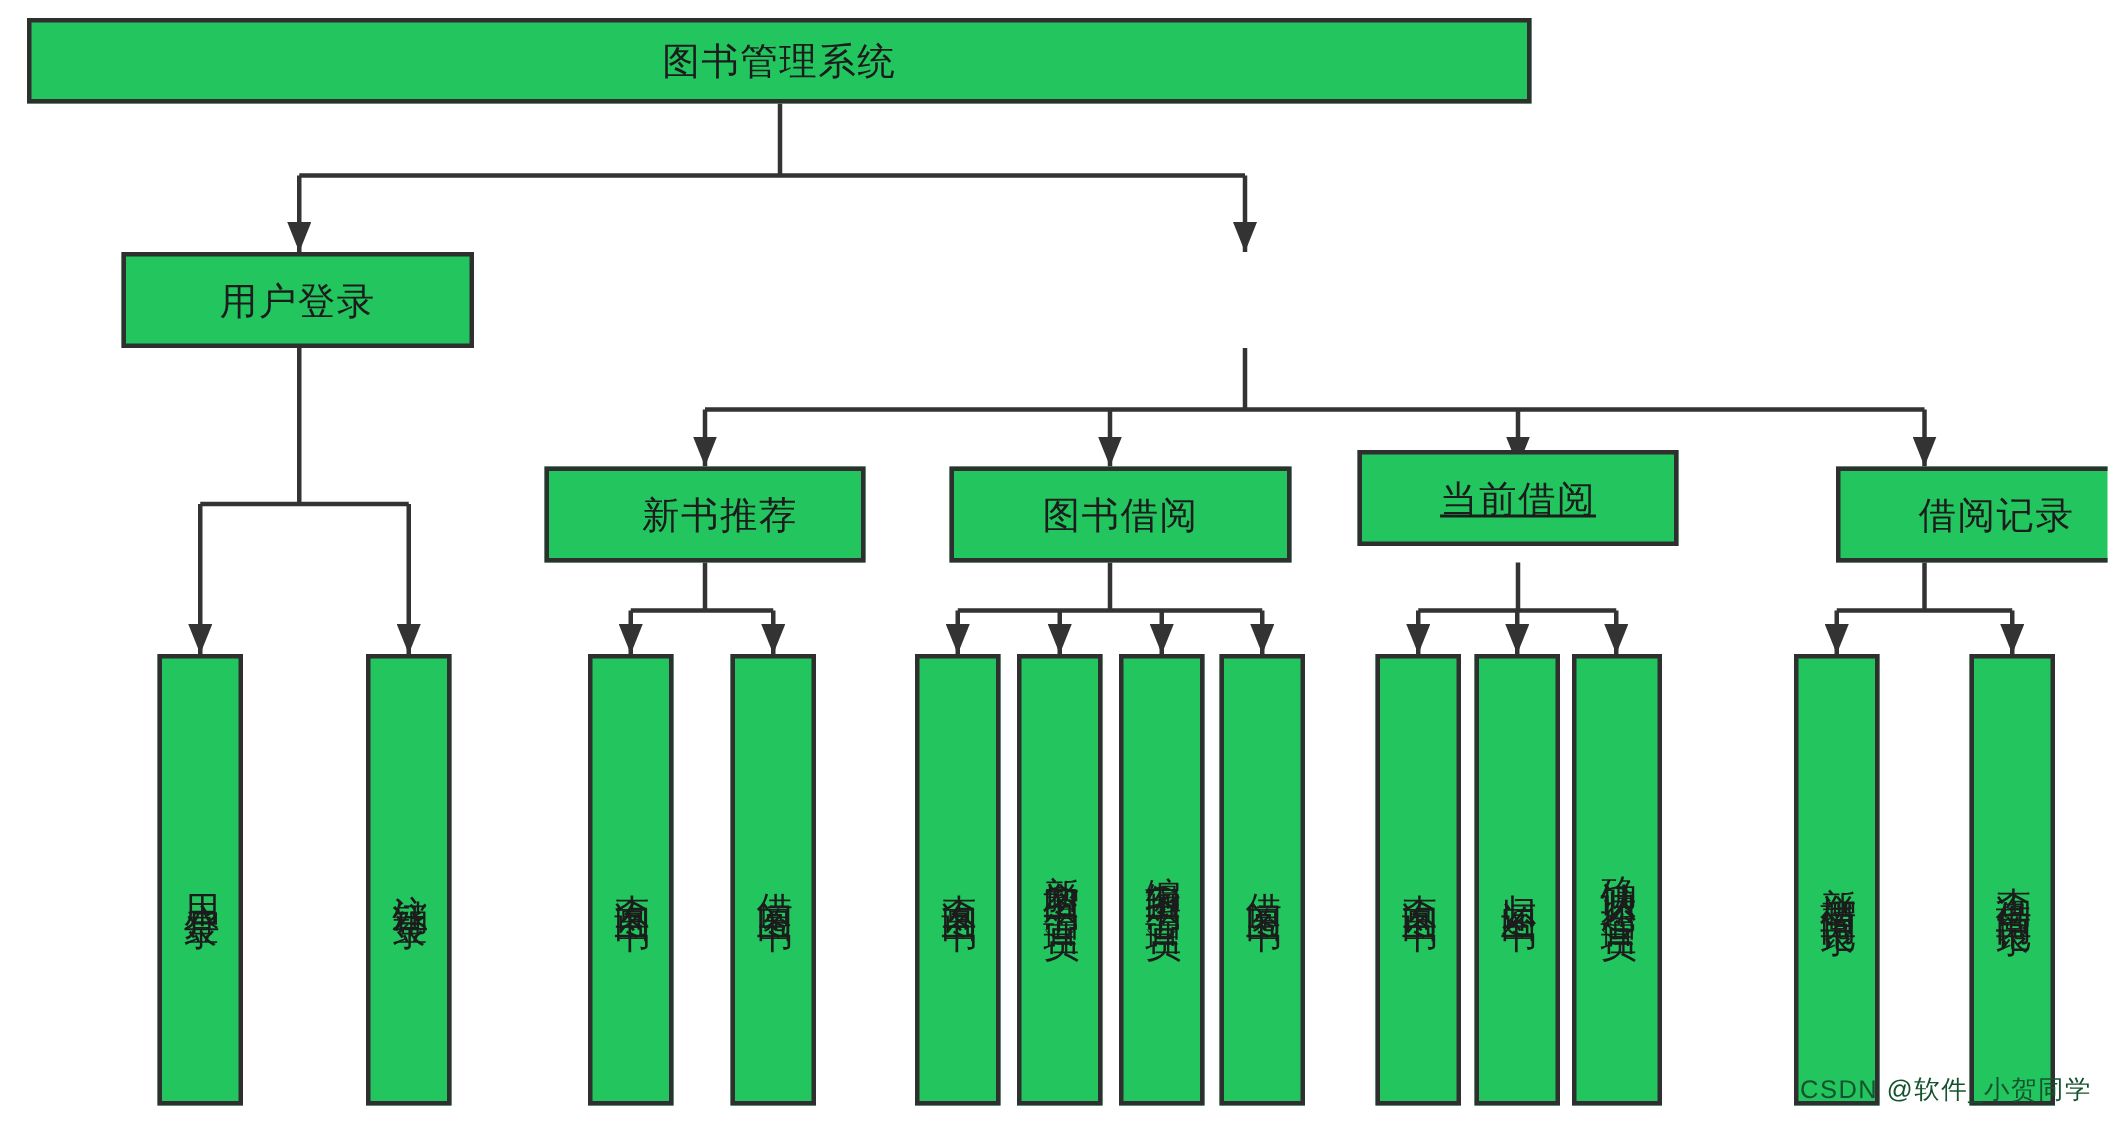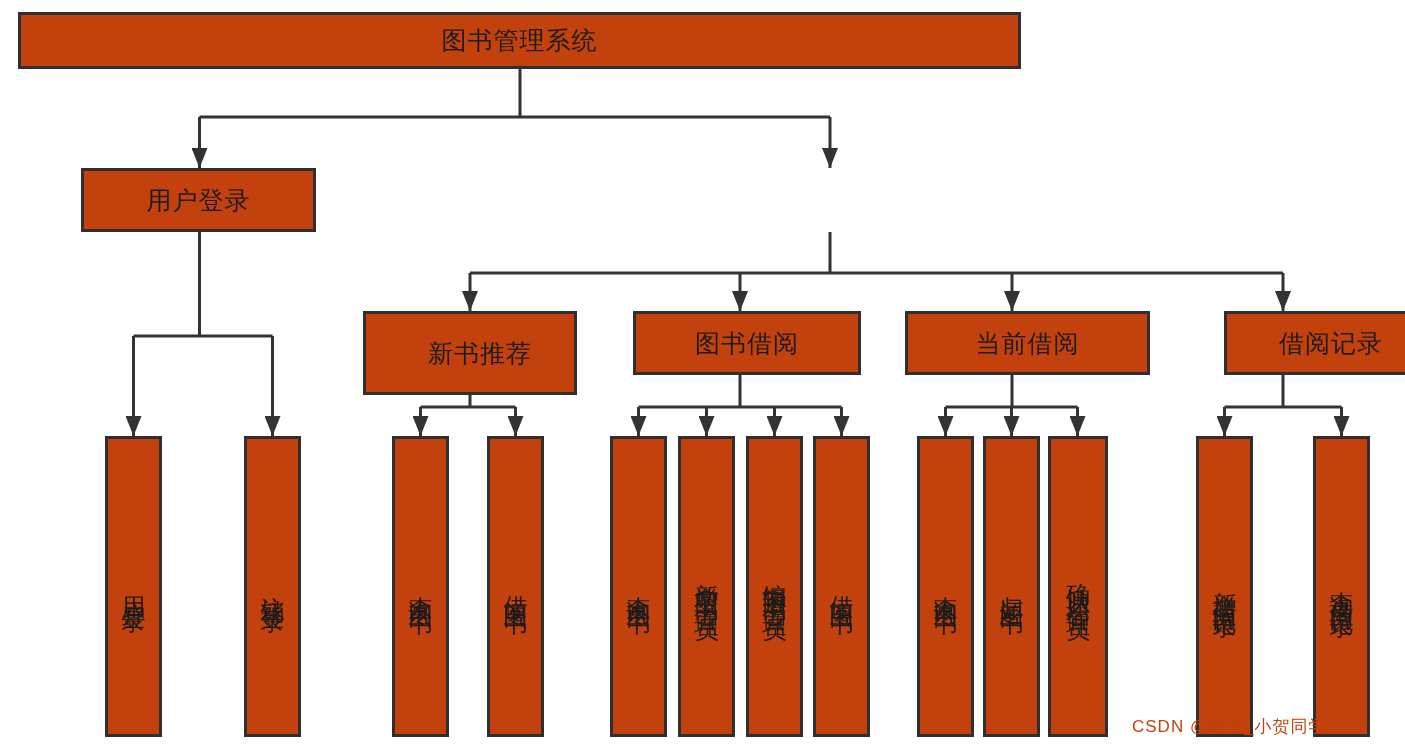--- a/index.html
+++ b/index.html
@@ -21,21 +21,21 @@
     height: 747px;
   }
   svg.connectors {
     position: absolute;
     left: 0; top: 0;
     z-index: 0;
   }
   .box {
     position: absolute;
     box-sizing: border-box;
-    background: #c2410c;
+    background: #22c55e;
     border: 3px solid #2f2f2f;
     display: flex;
     align-items: center;
     justify-content: center;
     color: #1c1c1c;
     z-index: 1;
     text-align: center;
   }
   .h-box {
     font-size: 25px;
@@ -44,24 +44,24 @@
   }
   .v-box {
     writing-mode: vertical-rl;
     text-orientation: mixed;
     font-size: 24px;
     letter-spacing: 5px;
     line-height: 1;
   }
   .watermark {
     position: absolute;
-    left: 1132px;
+    left: 1200px;
     top: 715px;
     z-index: 2;
-    color: #c2410c;
+    color: #14532d;
     font-size: 17px;
     letter-spacing: 1px;
     white-space: nowrap;
   }
 </style>
 </head>
 <body>
 
 <div class="stage">
 
@@ -112,27 +112,27 @@
   </svg>
 
   <div class="box h-box" style="left:18px; top:12px; width:1003px; height:57px;">
     <span>图书管理系统</span>
   </div>
 
   <div class="box h-box" style="left:81px; top:168px; width:235px; height:64px;">
     <span>用户登录</span>
   </div>
 
-  <div class="box h-box" style="left:363px; top:311px; width:214px; height:84px;padding-left:20px;">
+  <div class="box h-box" style="left:363px; top:311px; width:214px; height:64px;padding-left:20px;">
     <span>新书推荐</span>
   </div>
   <div class="box h-box" style="left:633px; top:311px; width:228px; height:64px;">
     <span>图书借阅</span>
   </div>
-  <div class="box h-box" style="left:905px; top:311px; width:245px; height:64px;">
+  <div class="box h-box" style="left:905px; top:300px; width:214px; height:64px;text-decoration:underline;">
     <span>当前借阅</span>
   </div>
   <div class="box h-box" style="left:1176px; top:311px; width:214px; height:64px;margin-left:48px;">
     <span>借阅记录</span>
   </div>
 
   <div class="box v-box" style="left:105px; top:436px; width:57px; height:301px;">
     <span>用户登录</span>
   </div>
   <div class="box v-box" style="left:244px; top:436px; width:57px; height:301px;">

